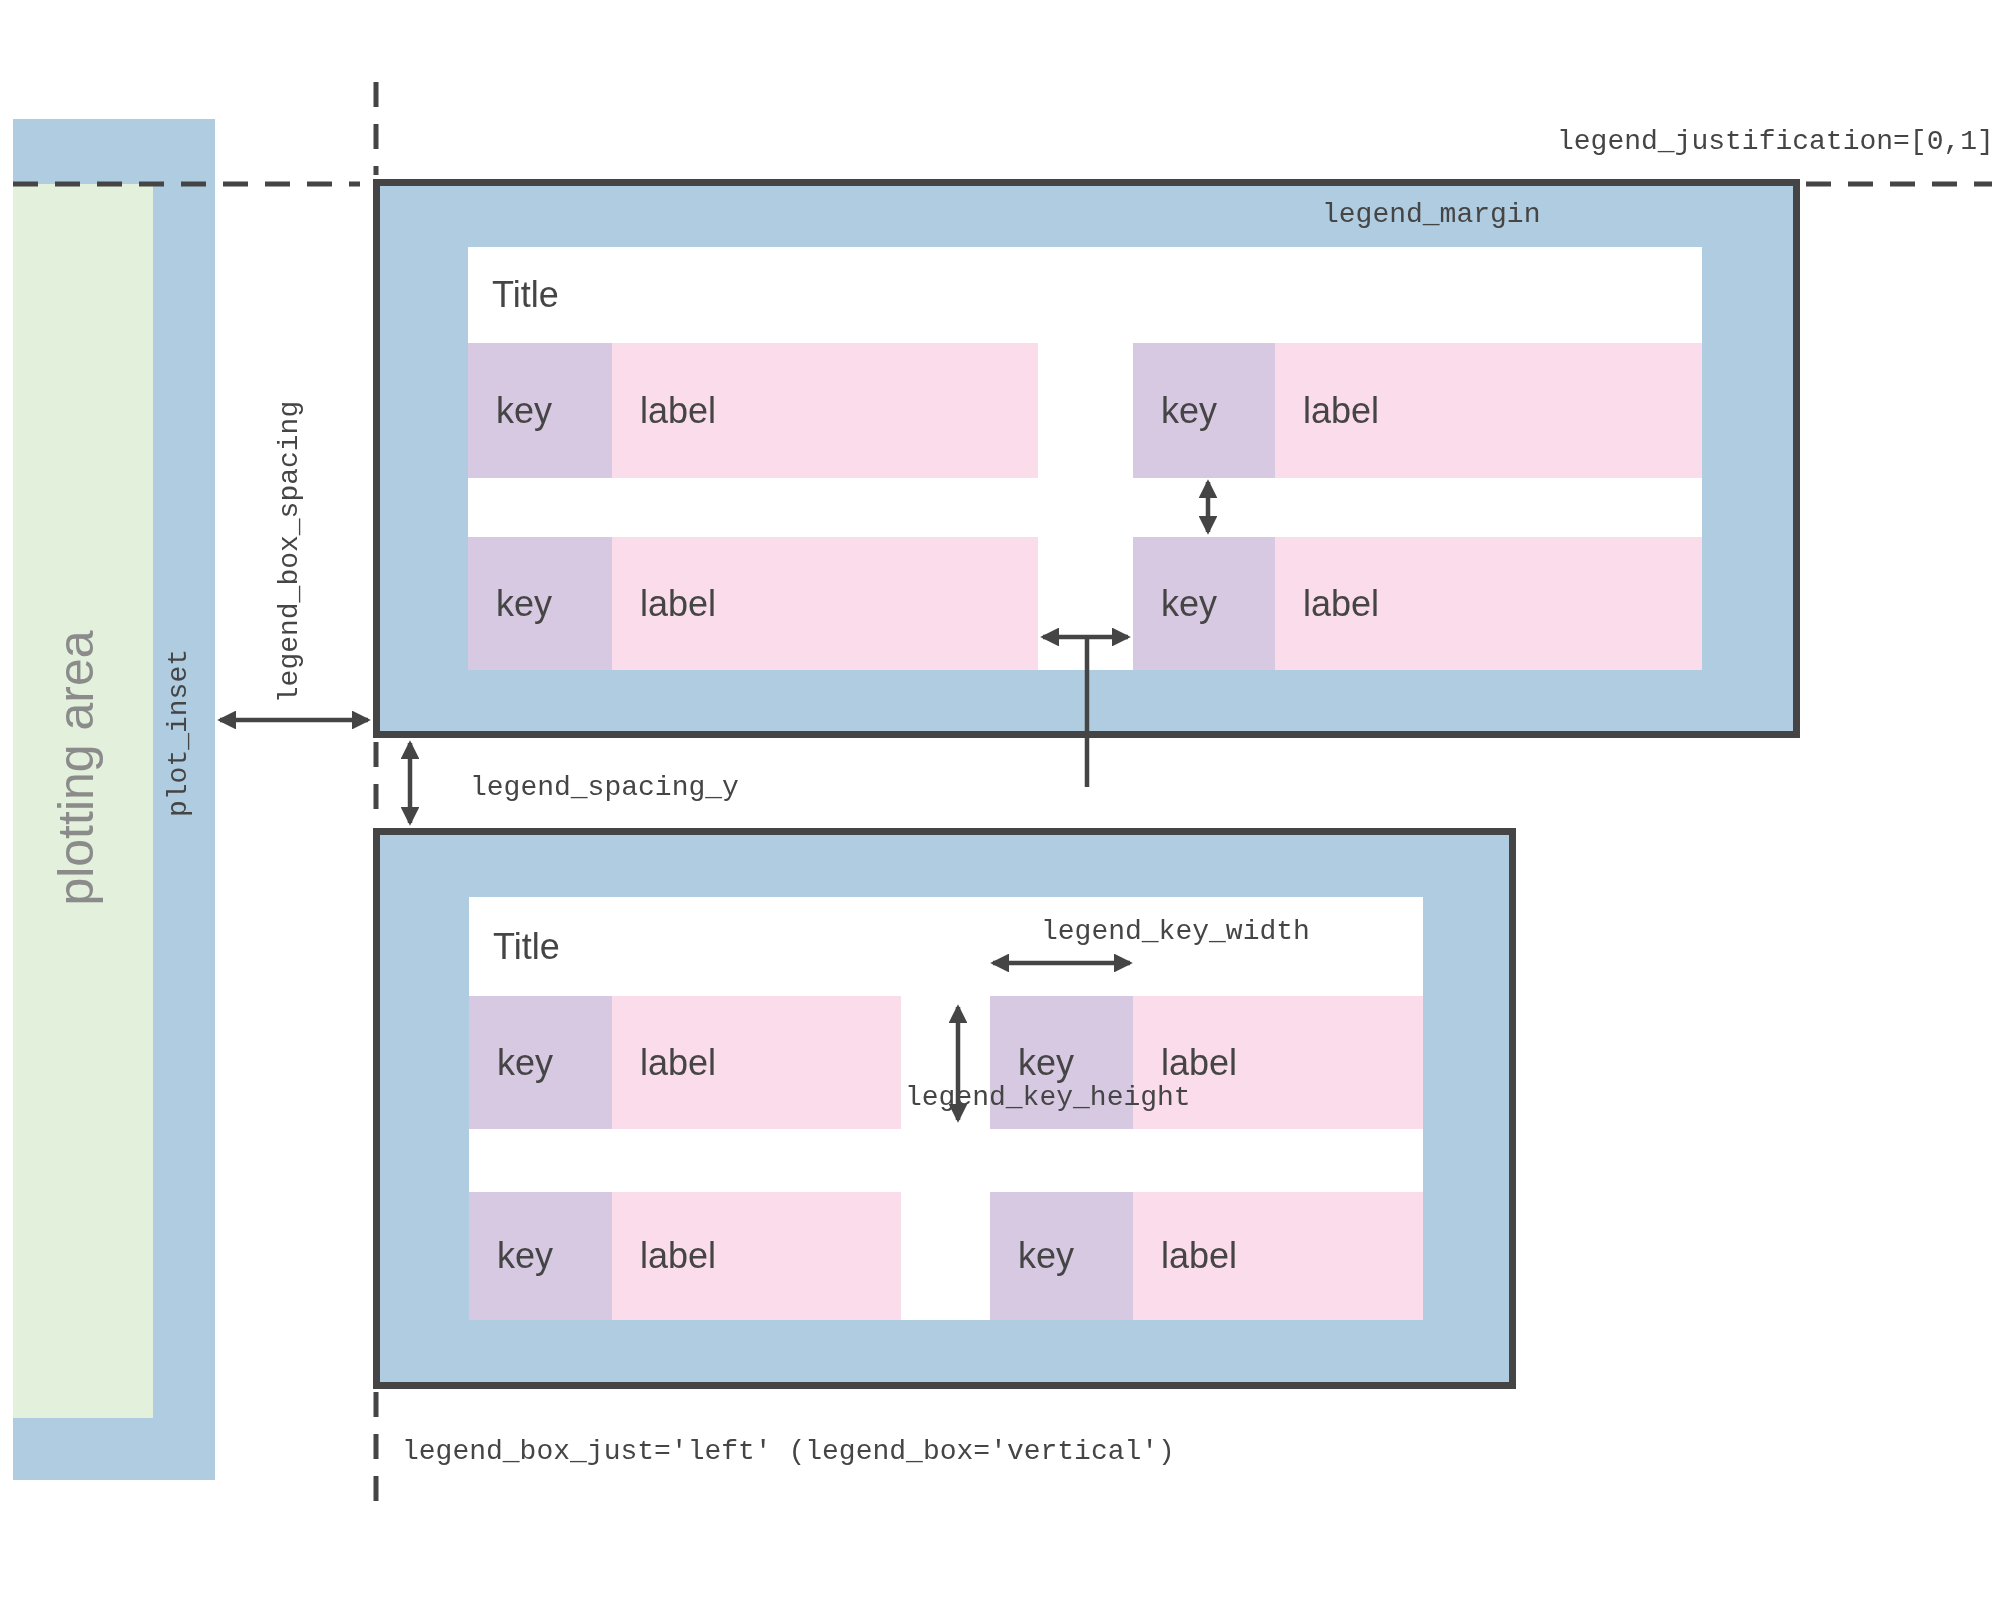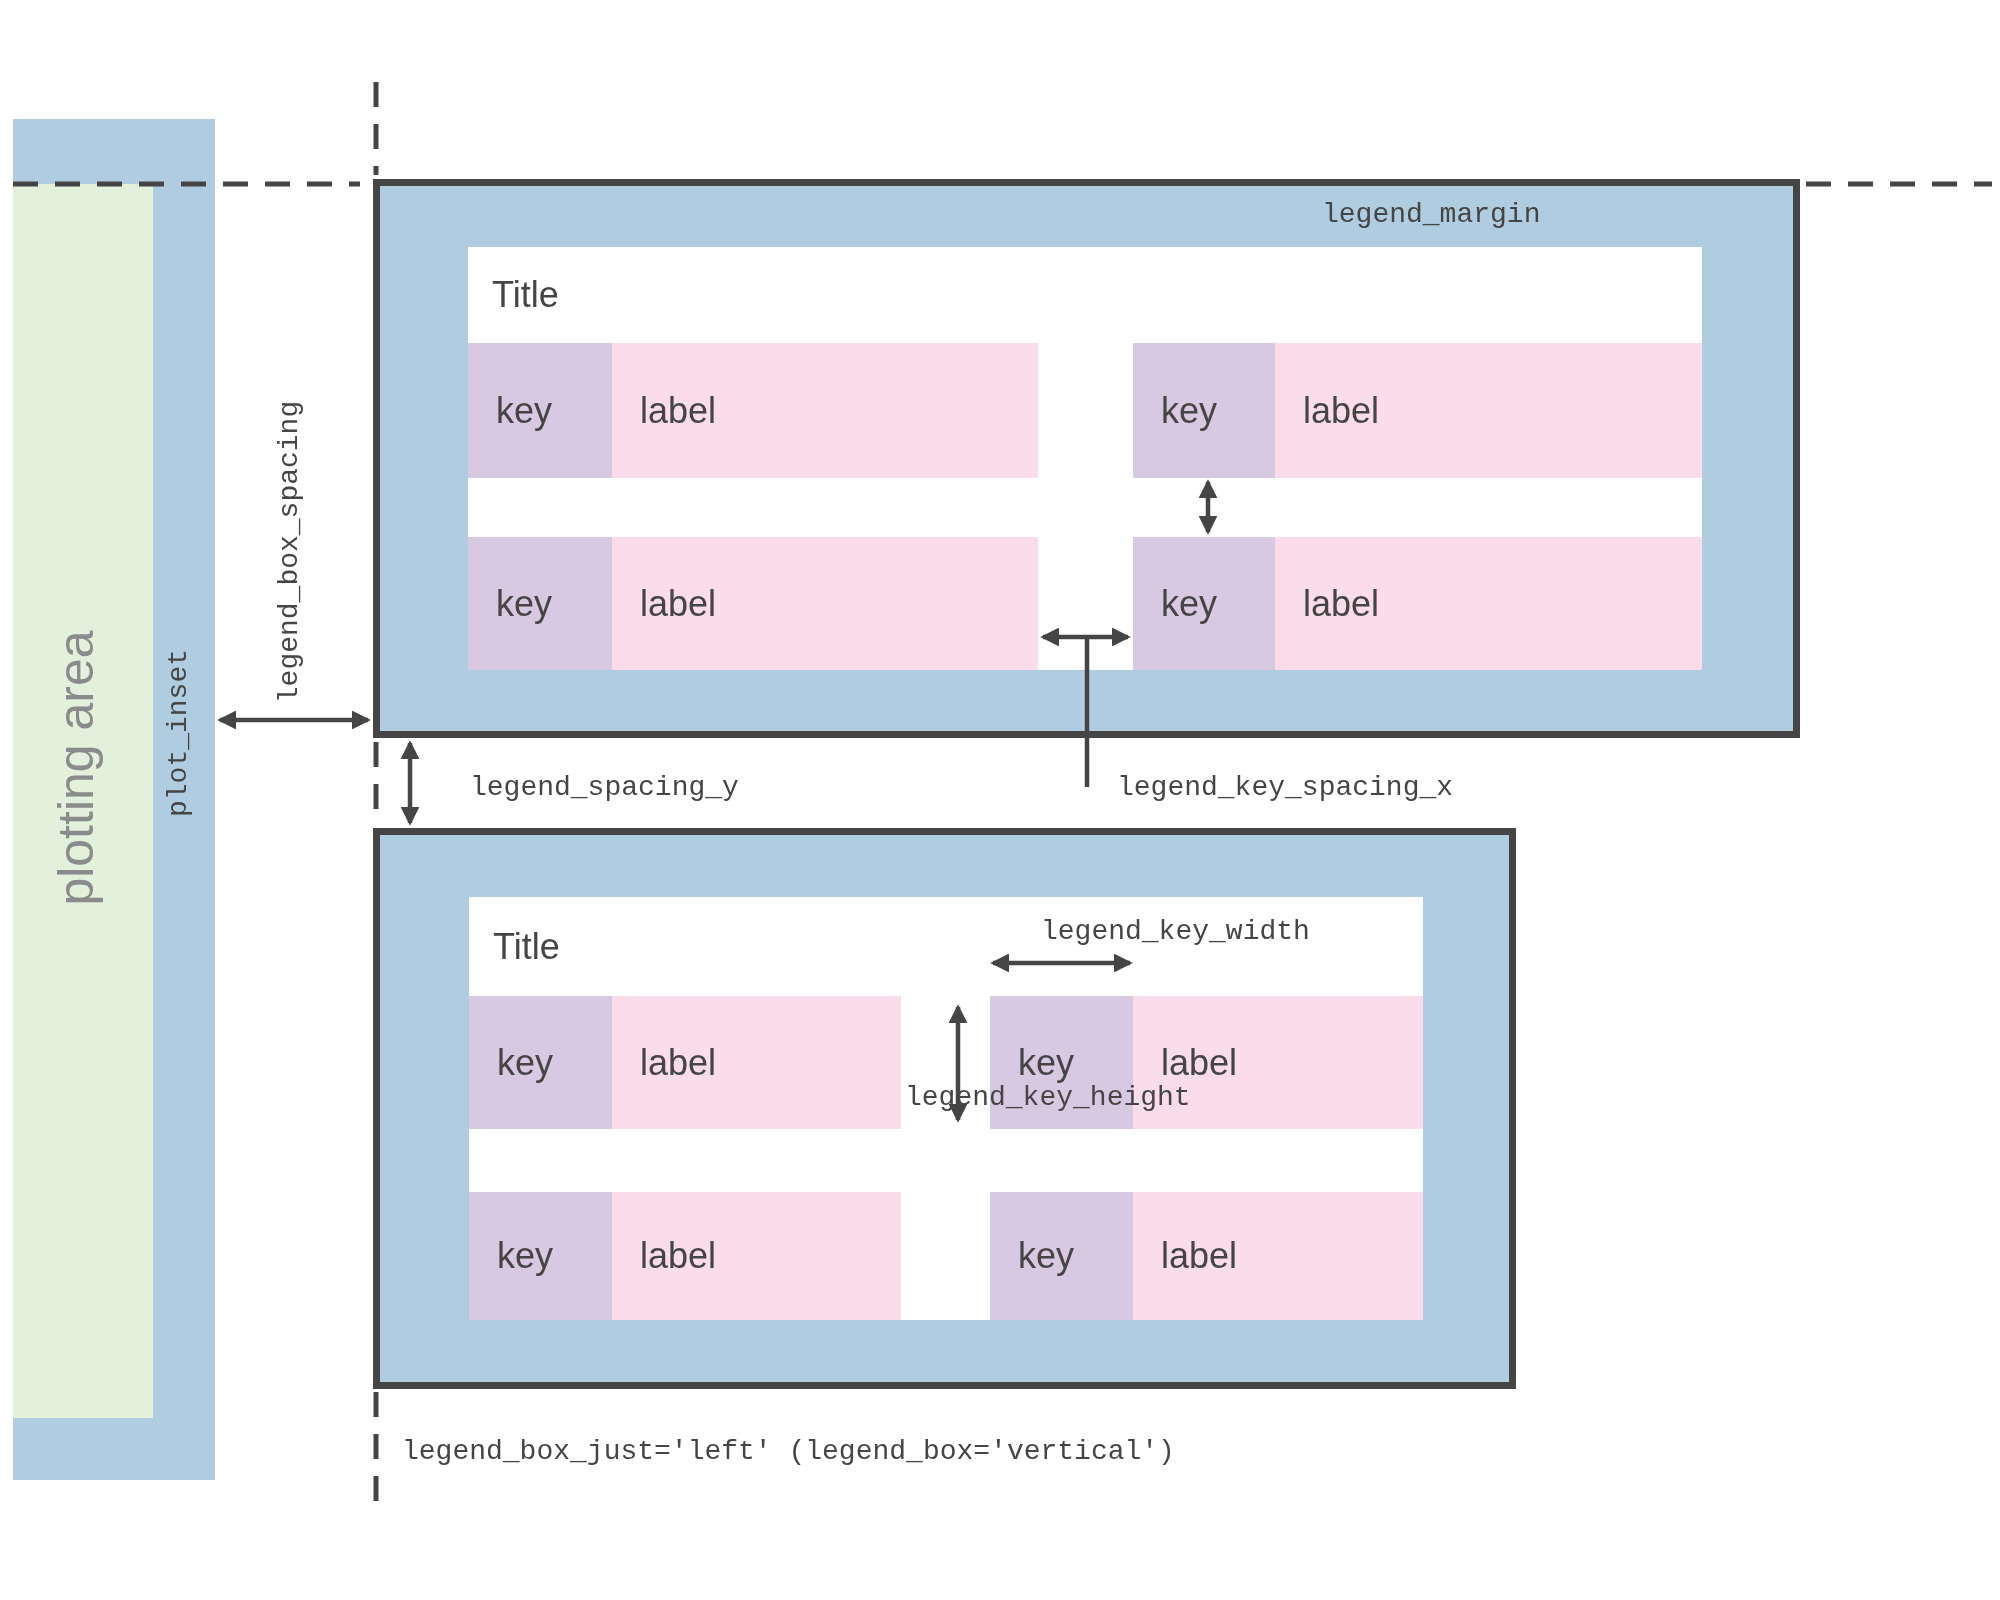--- a/index.html
+++ b/index.html
@@ -127,23 +127,23 @@
 
   <div class="rect keycell" style="left:469px;top:1192px;width:143px;height:128px;"></div>
   <div class="celltext" style="left:469px;top:1192px;width:143px;height:128px;">key</div>
   <div class="rect labelcell" style="left:612px;top:1192px;width:289px;height:128px;"></div>
   <div class="celltext" style="left:612px;top:1192px;width:289px;height:128px;">label</div>
   <div class="rect keycell" style="left:990px;top:1192px;width:143px;height:128px;"></div>
   <div class="celltext" style="left:990px;top:1192px;width:143px;height:128px;">key</div>
   <div class="rect labelcell" style="left:1133px;top:1192px;width:290px;height:128px;"></div>
   <div class="celltext" style="left:1133px;top:1192px;width:290px;height:128px;">label</div>
 
+  <div class="mono" style="left:1557px;top:122px;">legend_justification=[0,1]</div>
   <div class="mono" style="left:1322px;top:195px;">legend_margin</div>
   <div class="mono" style="left:470px;top:768px;text-align:right;">legend_spacing_y</div>
-  <div class="mono" style="left:1117px;top:768px;">legend_key_spacing_x</div>
   <div class="mono" style="left:1041px;top:912px;">legend_key_width</div>
   <div class="mono" style="left:905px;top:1078px;">legend_key_height</div>
   <div class="mono" style="left:402px;top:1432px;">legend_box_just='left' (legend_box='vertical')</div>
 
   <svg id="overlay" width="2000" height="1600" viewBox="0 0 2000 1600">
     <defs>
       <marker id="ah" viewBox="0 0 10 10" refX="8.5" refY="5" markerWidth="4.2" markerHeight="4.2" orient="auto-start-reverse">
         <path class="ah" d="M0,0 L10,5 L0,10 z"></path>
       </marker>
     </defs>

